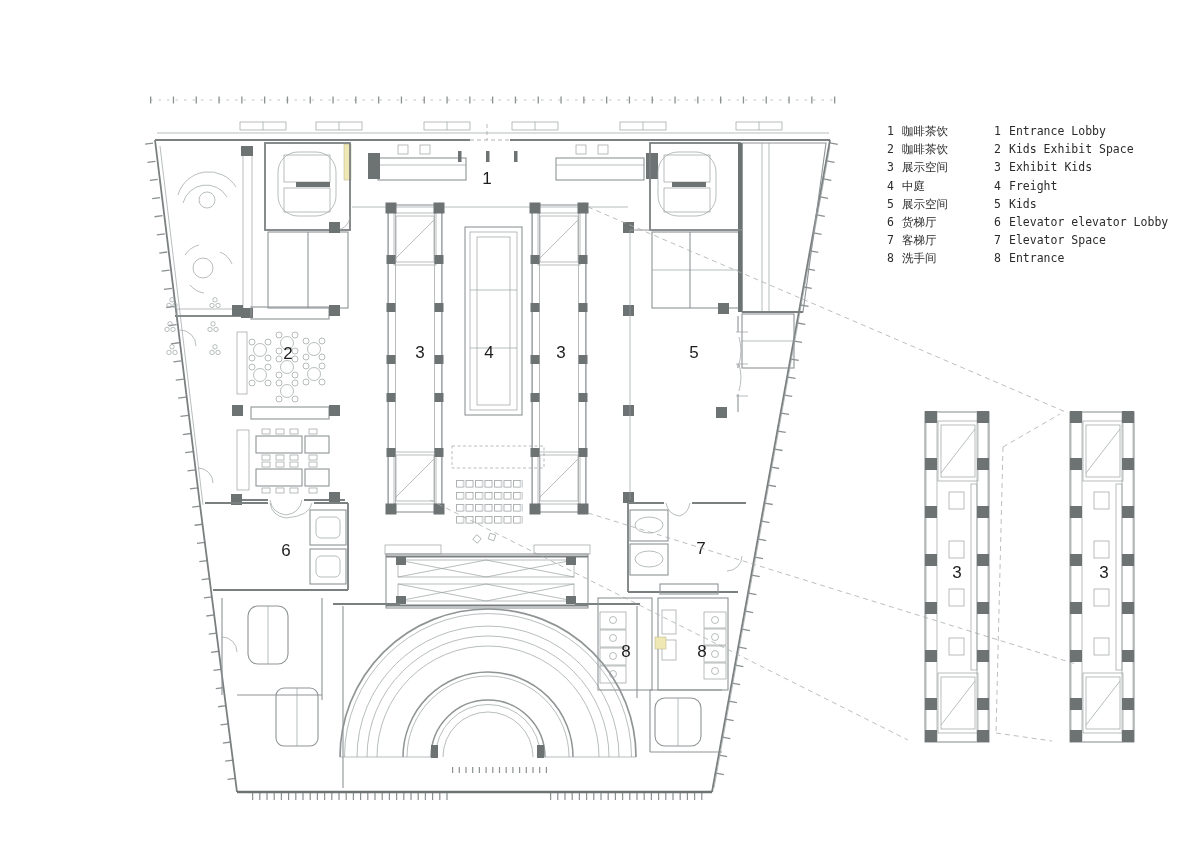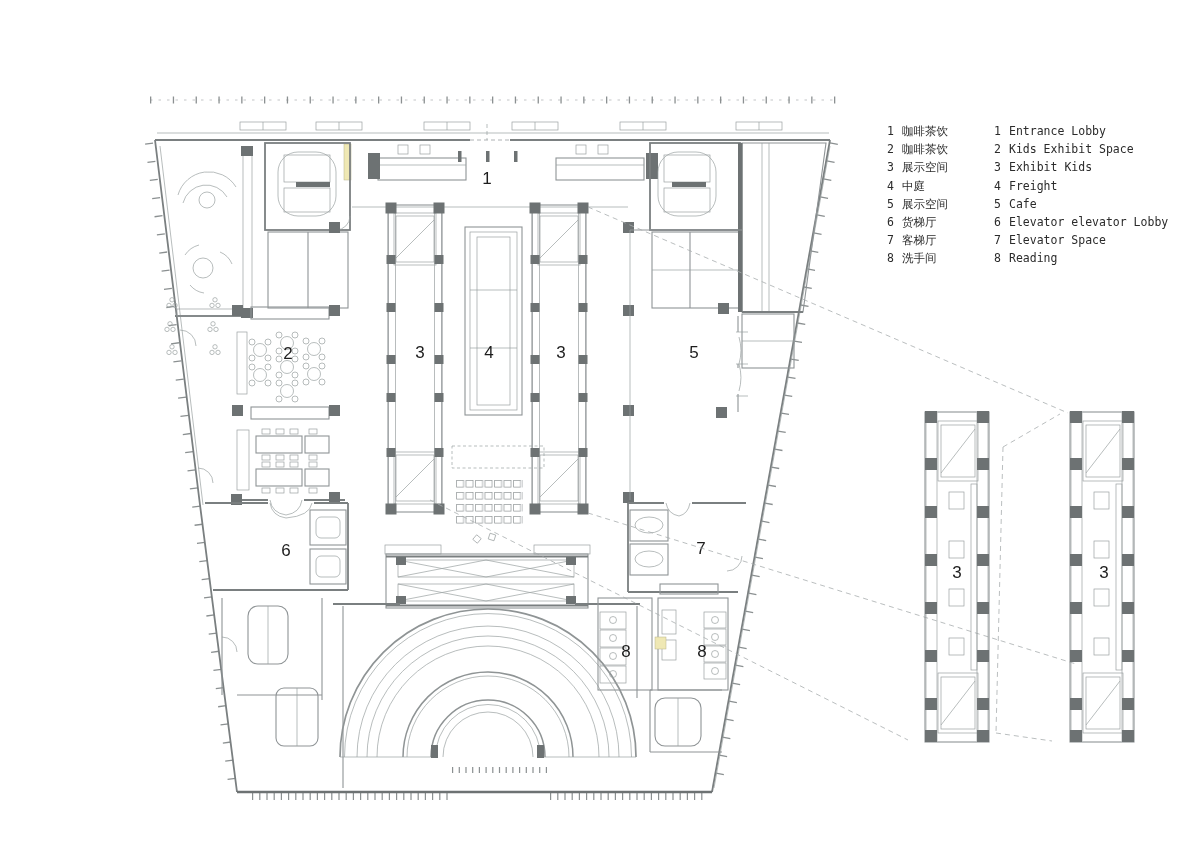--- a/index.html
+++ b/index.html
@@ -456,34 +456,34 @@
   <div class="lrow">
     <span class="ln">4</span>
     <span class="lzh">中庭</span>
     <span class="ln">4</span>
     <span class="len">Freight</span>
   </div>
   <div class="lrow">
     <span class="ln">5</span>
     <span class="lzh">展示空间</span>
     <span class="ln">5</span>
-    <span class="len">Cafe</span>
+    <span class="len">Kids</span>
   </div>
   <div class="lrow">
     <span class="ln">6</span>
     <span class="lzh">货梯厅</span>
     <span class="ln">6</span>
     <span class="len">Elevator elevator Lobby</span>
   </div>
   <div class="lrow">
     <span class="ln">7</span>
     <span class="lzh">客梯厅</span>
     <span class="ln">7</span>
     <span class="len">Elevator Space</span>
   </div>
   <div class="lrow">
     <span class="ln">8</span>
     <span class="lzh">洗手间</span>
     <span class="ln">8</span>
-    <span class="len">Reading</span>
+    <span class="len">Entrance</span>
   </div>
 </div>
 </div>
 
 </body></html>

